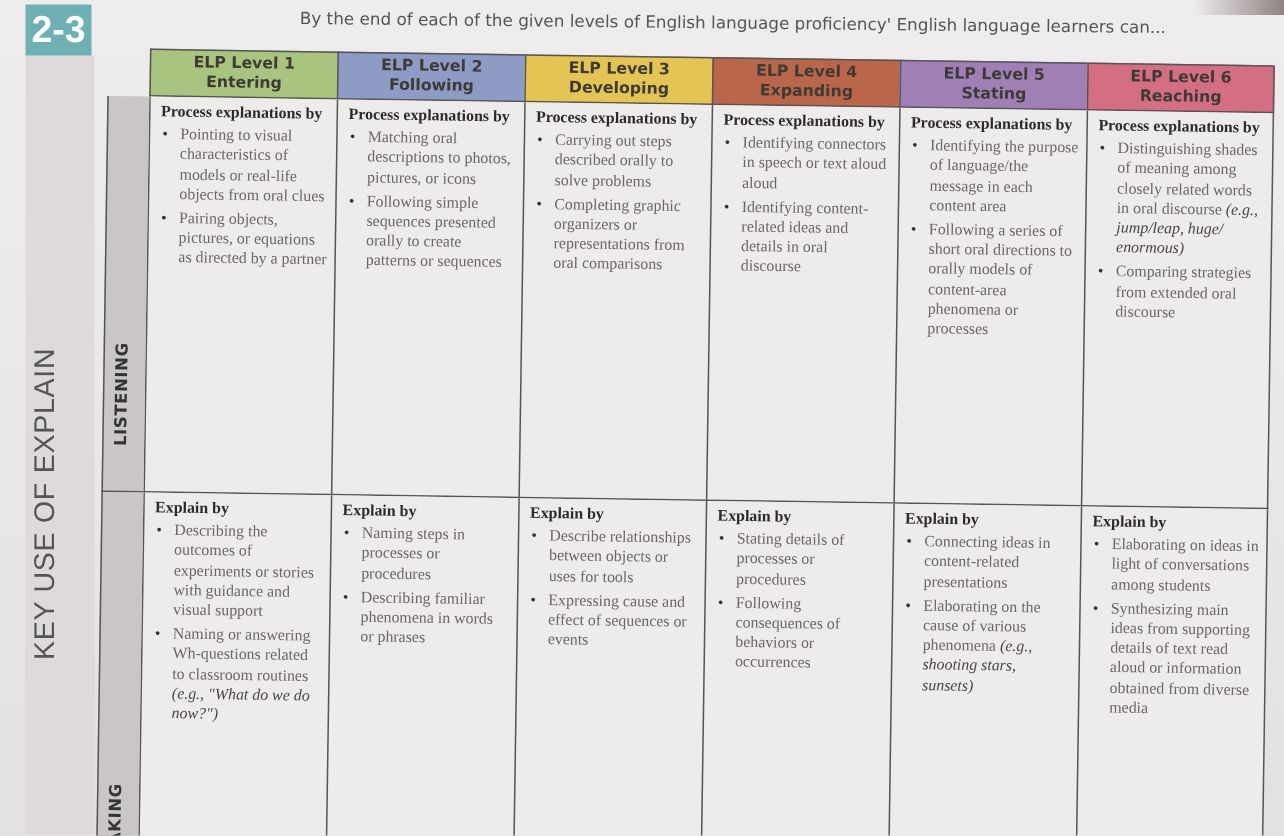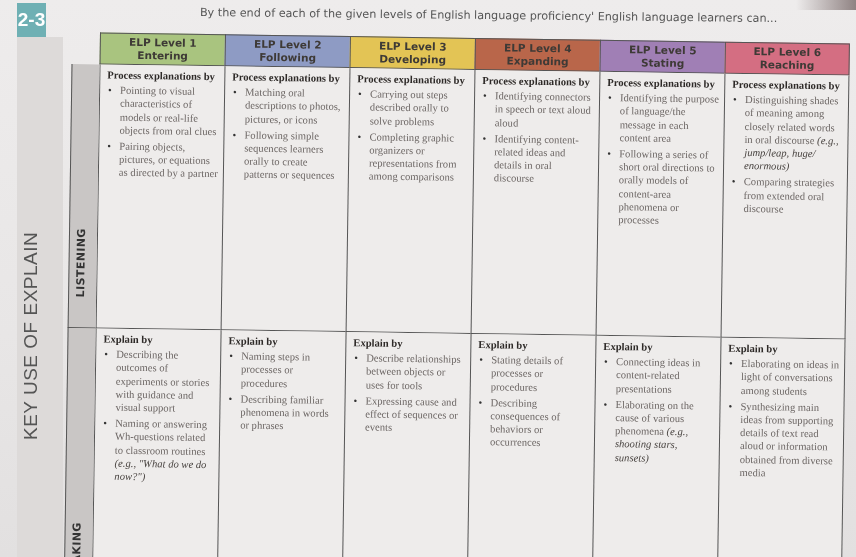--- a/index.html
+++ b/index.html
@@ -7,23 +7,23 @@
       width: 856px; height: 557px; overflow: hidden;
       background: #e9e7e6;
       font-family: "Liberation Serif", serif;
       position: relative;
     }
     .page {
       position: absolute; left: 0; top: 0; width: 856px; height: 557px;
       background: linear-gradient(180deg, #eeecec 0%, #e8e6e6 60%, #e2e0e0 100%);
     }
     .badge {
-      position: absolute; left: 17px; top: 3px; width: 29px; height: 34px;
+      position: absolute; left: 17px; top: 3px; width: 44px; height: 34px;
       background: #6fb0b4; color: #fff;
-      font-family: "Liberation Sans", sans-serif; font-weight: bold; font-size: 19px;
+      font-family: "Liberation Sans", sans-serif; font-weight: bold; font-size: 25px;
       display: flex; align-items: center; justify-content: center;
     }
     .side-band {
       position: absolute; left: 17px; top: 37px; width: 46px; height: 520px;
       background: #dddad9;
     }
     .key-title {
       position: absolute; left: 20px; top: 440px;
       transform-origin: 0 0; transform: rotate(-90deg);
       font-family: "Liberation Sans", sans-serif; font-size: 19px; color: #555;
@@ -130,28 +130,28 @@
             <div class="lead">Process explanations by</div>
             <ul>
               <li><span>Pointing to visual characteristics of models or real-life objects from oral clues</span></li>
               <li><span>Pairing objects, pictures, or equations as directed by a partner</span></li>
             </ul>
           </div>
           <div class="cell">
             <div class="lead">Process explanations by</div>
             <ul>
               <li><span>Matching oral descriptions to photos, pictures, or icons</span></li>
-              <li><span>Following simple sequences learners orally to create patterns or sequences</span></li>
+              <li><span>Following simple sequences presented orally to create patterns or sequences</span></li>
             </ul>
           </div>
           <div class="cell">
             <div class="lead">Process explanations by</div>
             <ul>
               <li><span>Carrying out steps described orally to solve problems</span></li>
-              <li><span>Completing graphic organizers or representations from among comparisons</span></li>
+              <li><span>Completing graphic organizers or representations from oral comparisons</span></li>
             </ul>
           </div>
           <div class="cell">
             <div class="lead">Process explanations by</div>
             <ul>
               <li><span>Identifying connectors in speech or text aloud aloud</span></li>
               <li><span>Identifying content-related ideas and details in oral discourse</span></li>
             </ul>
           </div>
           <div class="cell">
@@ -191,21 +191,21 @@
             <div class="lead">Explain by</div>
             <ul>
               <li><span>Describe relationships between objects or uses for tools</span></li>
               <li><span>Expressing cause and effect of sequences or events</span></li>
             </ul>
           </div>
           <div class="cell">
             <div class="lead">Explain by</div>
             <ul>
               <li><span>Stating details of processes or procedures</span></li>
-              <li><span>Describing consequences of behaviors or occurrences</span></li>
+              <li><span>Following consequences of behaviors or occurrences</span></li>
             </ul>
           </div>
           <div class="cell">
             <div class="lead">Explain by</div>
             <ul>
               <li><span>Connecting ideas in content-related presentations</span></li>
               <li><span>Elaborating on the cause of various phenomena</span> <em>(e.g., shooting stars, sunsets)</em></li>
             </ul>
           </div>
           <div class="cell">

